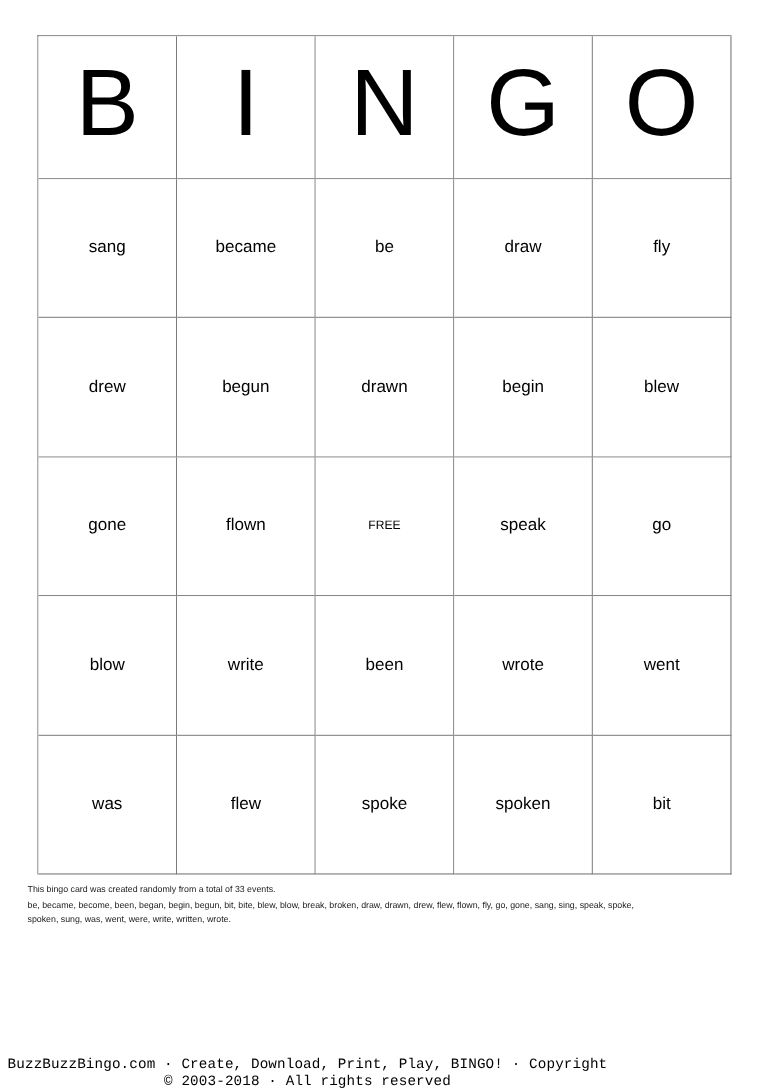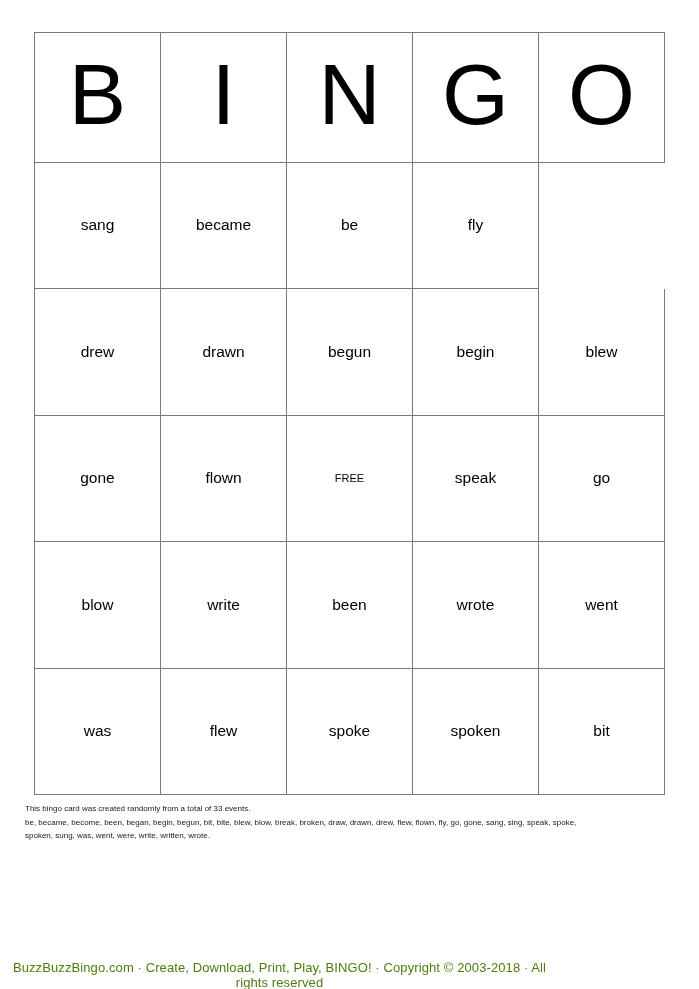--- a/index.html
+++ b/index.html
@@ -86,48 +86,50 @@
   }
 
   
   #page-footer {
     position: absolute;
     left: 0;
     top: 960px;
     width: 559px;
     text-align: center;
     font-size: 13px;
-    color: #4d7c0f;
+    color: #000000;
     letter-spacing: 0.1px;
+    font-family: Liberation Mono, monospace;
   }
 </style>
 </head>
 <body>
 
 <div id="bingo-card">
 
   <div class="card-row" id="header-row">
     <div class="cell header-cell">B</div>
     <div class="cell header-cell">I</div>
     <div class="cell header-cell">N</div>
     <div class="cell header-cell">G</div>
     <div class="cell header-cell">O</div>
   </div>
 
   <div class="card-row word-row">
     <div class="cell word-cell">sang</div>
     <div class="cell word-cell">became</div>
     <div class="cell word-cell">be</div>
+    <div class="cell word-cell">draw</div>
     <div class="cell word-cell">fly</div>
   </div>
 
   <div class="card-row word-row">
     <div class="cell word-cell">drew</div>
+    <div class="cell word-cell">begun</div>
     <div class="cell word-cell">drawn</div>
-    <div class="cell word-cell">begun</div>
     <div class="cell word-cell">begin</div>
     <div class="cell word-cell">blew</div>
   </div>
 
   <div class="card-row word-row">
     <div class="cell word-cell">gone</div>
     <div class="cell word-cell">flown</div>
     <div class="cell word-cell free-cell">FREE</div>
     <div class="cell word-cell">speak</div>
     <div class="cell word-cell">go</div>

